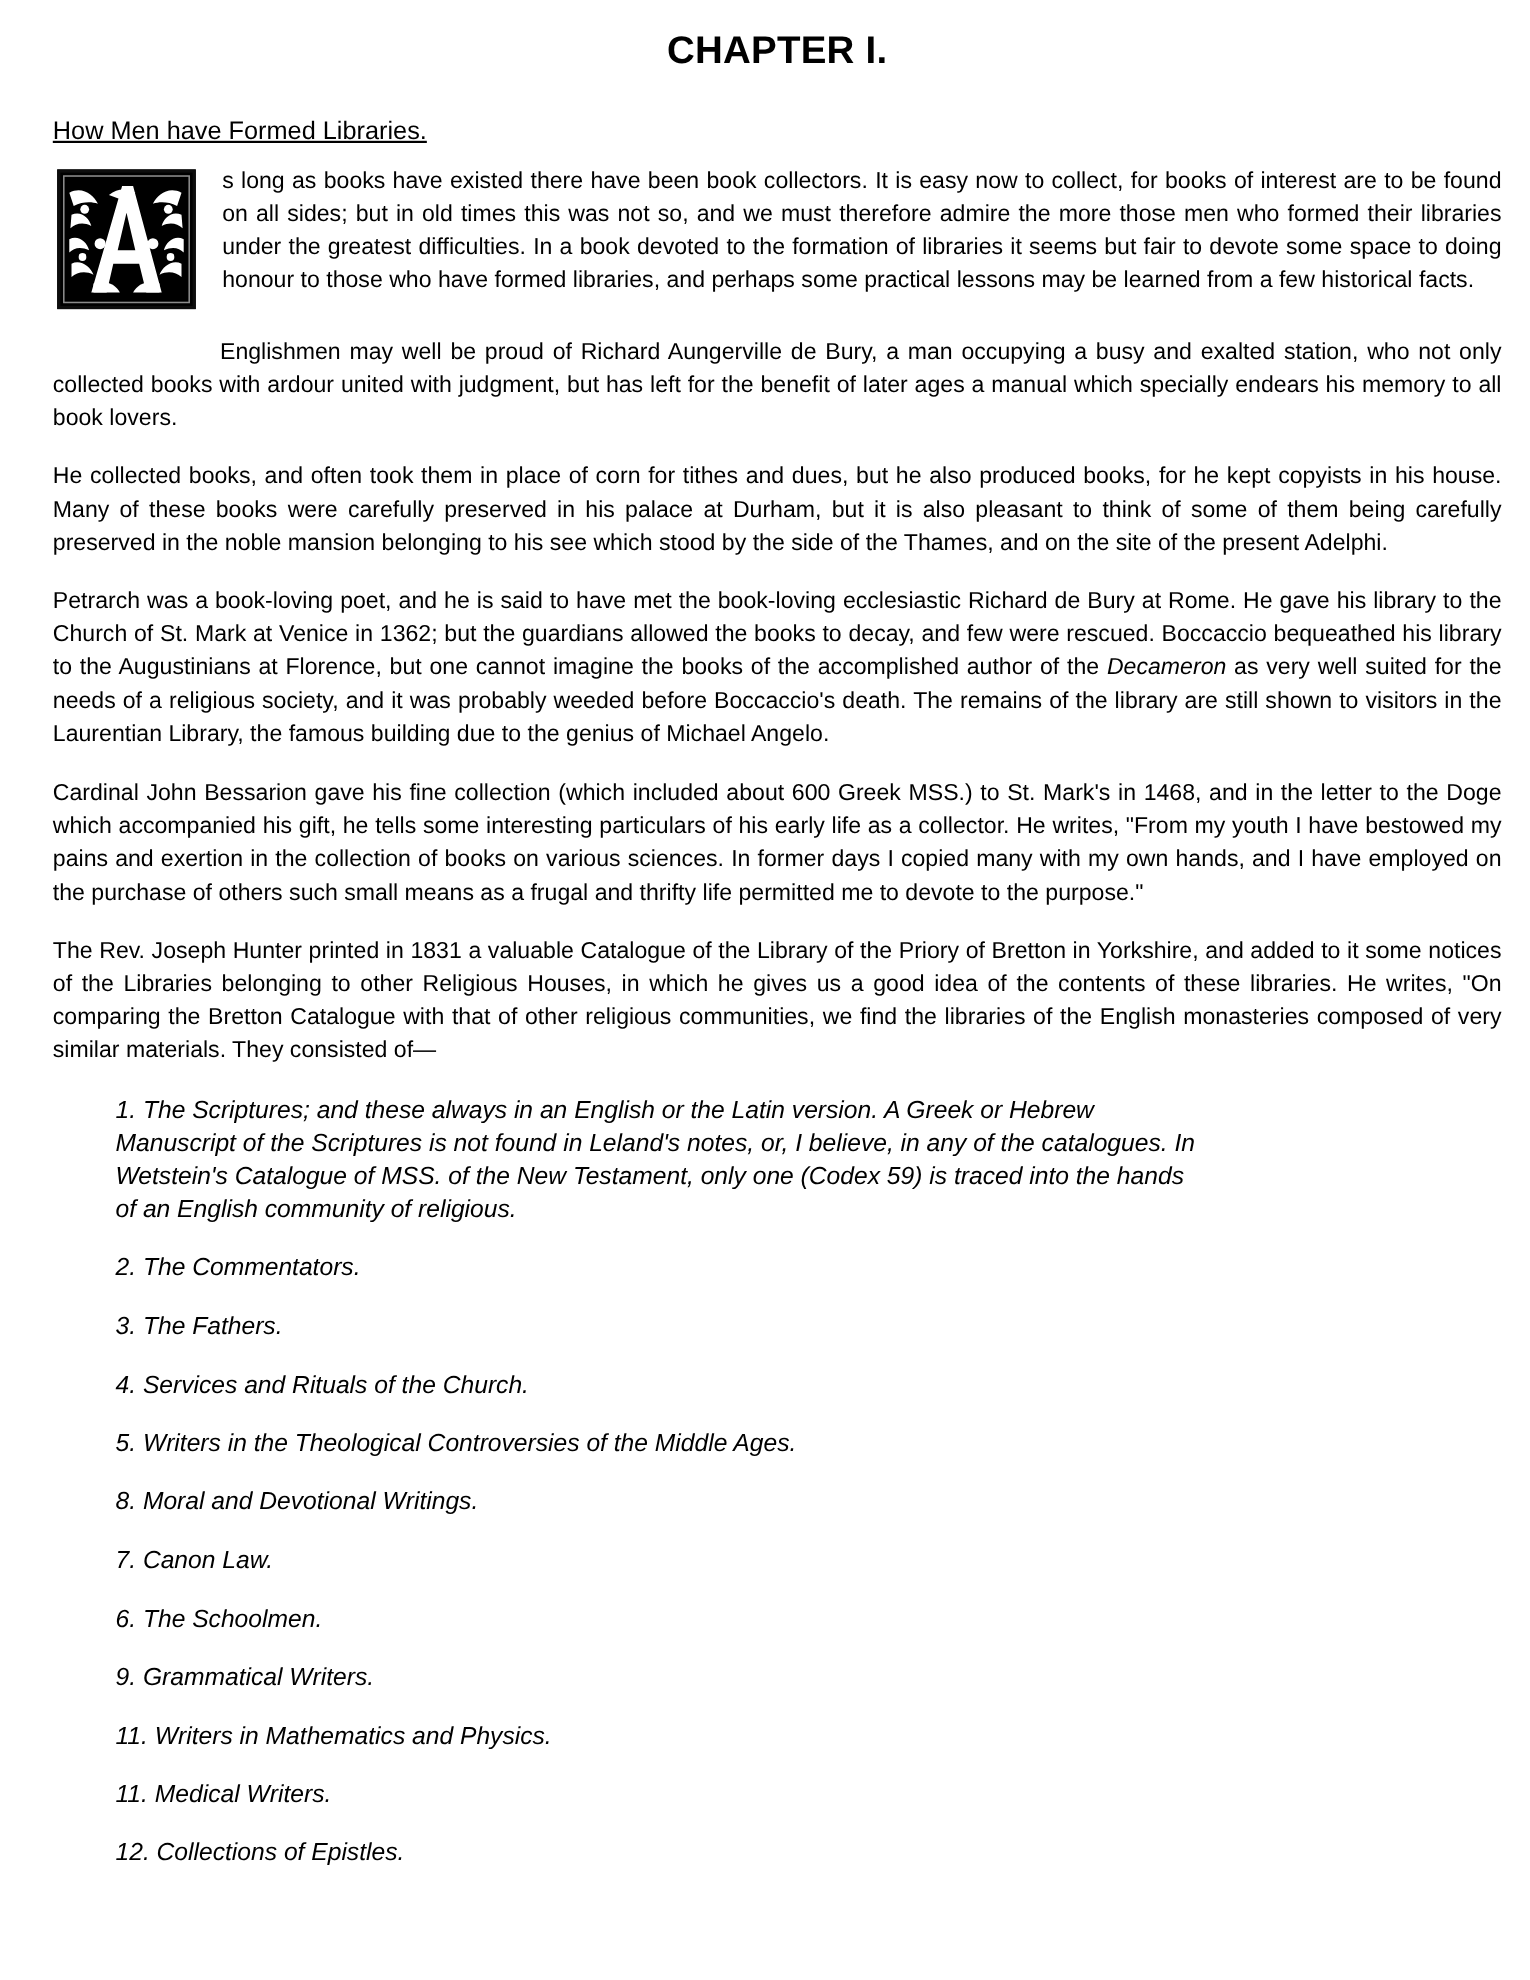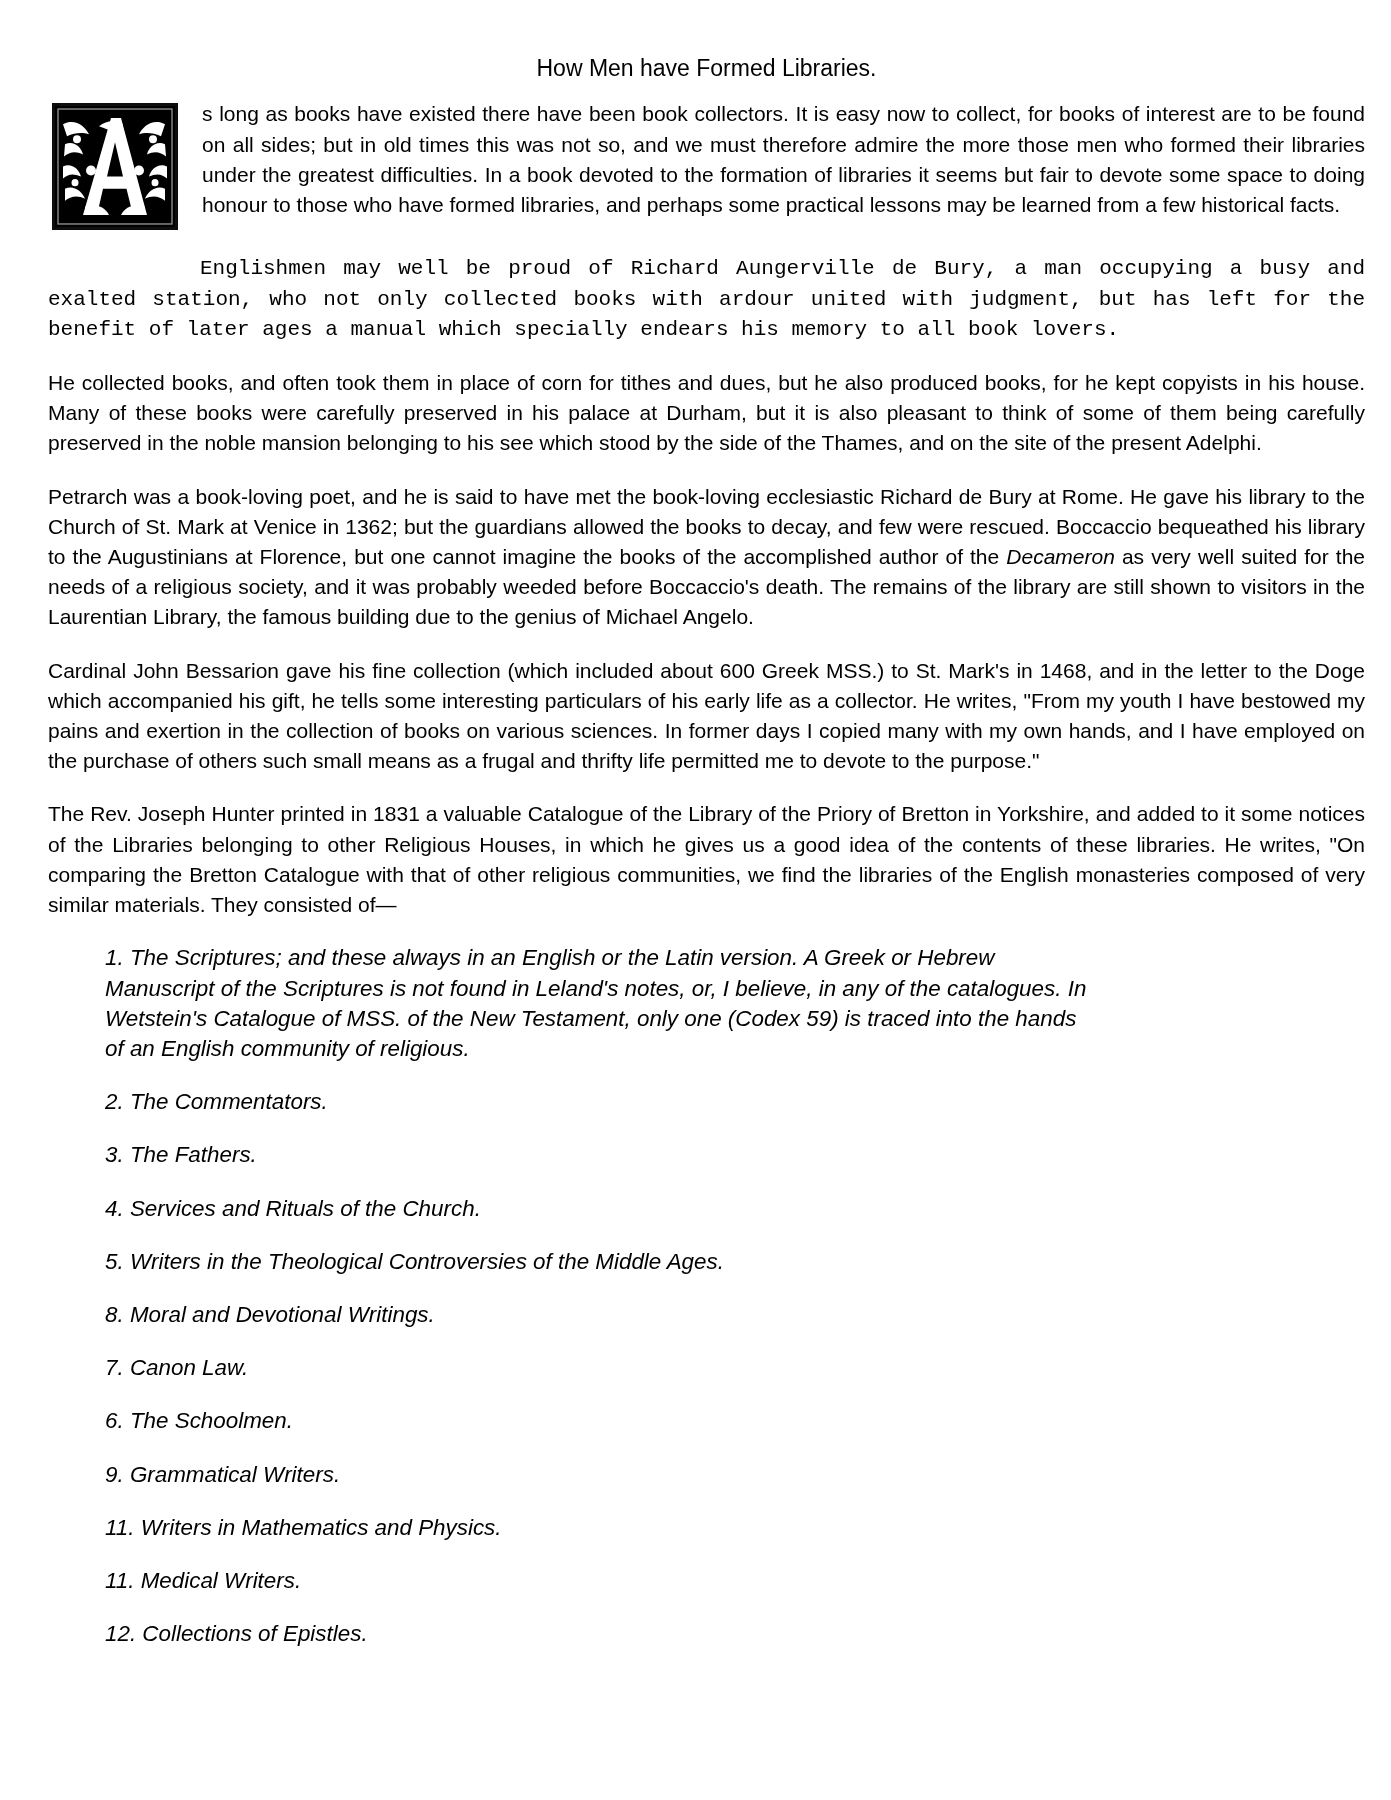--- a/index.html
+++ b/index.html
@@ -27,26 +27,26 @@
   .chapter-title {
     text-align: center;
     font-size: 35px;
     font-weight: bold;
     letter-spacing: 0.2px;
     margin: 0;
     padding-top: 26px;
     line-height: 1.15;
   }
   .chapter-subtitle {
-    text-align: center;
     font-size: 23px;
     font-weight: normal;
-    margin: 16px;
+    margin: 0;
     padding-top: 39px;
     line-height: 1.15;
+    text-decoration: underline;
   }
 
   
   .body-text {
     font-size: 21px;
     line-height: 30.2px;
     text-align: justify;
     margin: 0;
     padding: 0;
     hyphens: none;
@@ -67,21 +67,21 @@
     height: 127px;
     margin: 4px 24px 2px 4px;
     position: relative;
     background: #000;
     border: 3px solid #0d0d0d;
     box-sizing: border-box;
     overflow: hidden;
   }
   .dropcap svg { display: block; width: 100%; height: 100%; }
 
-  .para-indent-large { text-indent: 152px; font-family: Liberation Mono, monospace; }
+  .para-indent-large { text-indent: 152px; }
 
   .italic { font-style: italic; }
 
   
   .numbered-list {
     margin: 0;
     padding: 0;
     list-style: none;
   }
   .list-item {
@@ -95,20 +95,21 @@
     max-width: 990px;
   }
   .list-gap { margin-top: 23px; font-style: italic; }
   .list-indent { padding-left: 57px; }
 </style>
 </head>
 <body>
 
 <div class="page">
 
+  <h1 class="chapter-title">CHAPTER I.</h1>
 
   <p class="chapter-subtitle">How Men have Formed Libraries.</p>
 
   <div class="intro-wrap">
     <span class="dropcap">
       <svg viewBox="0 0 120 120" preserveAspectRatio="none" aria-hidden="true">
         <rect x="0" y="0" width="120" height="120" fill="#000000"></rect>
 
         <g fill="#ffffff">
           <path d="M8 18 C20 12, 30 20, 34 28 C28 26, 20 26, 12 30 Z"></path>

